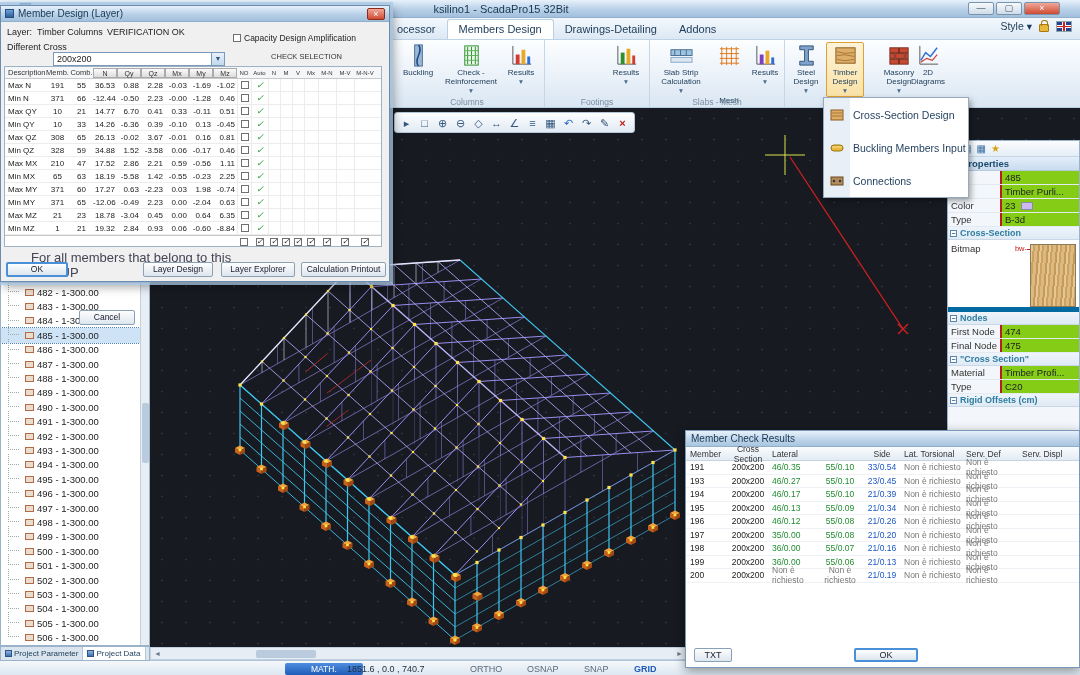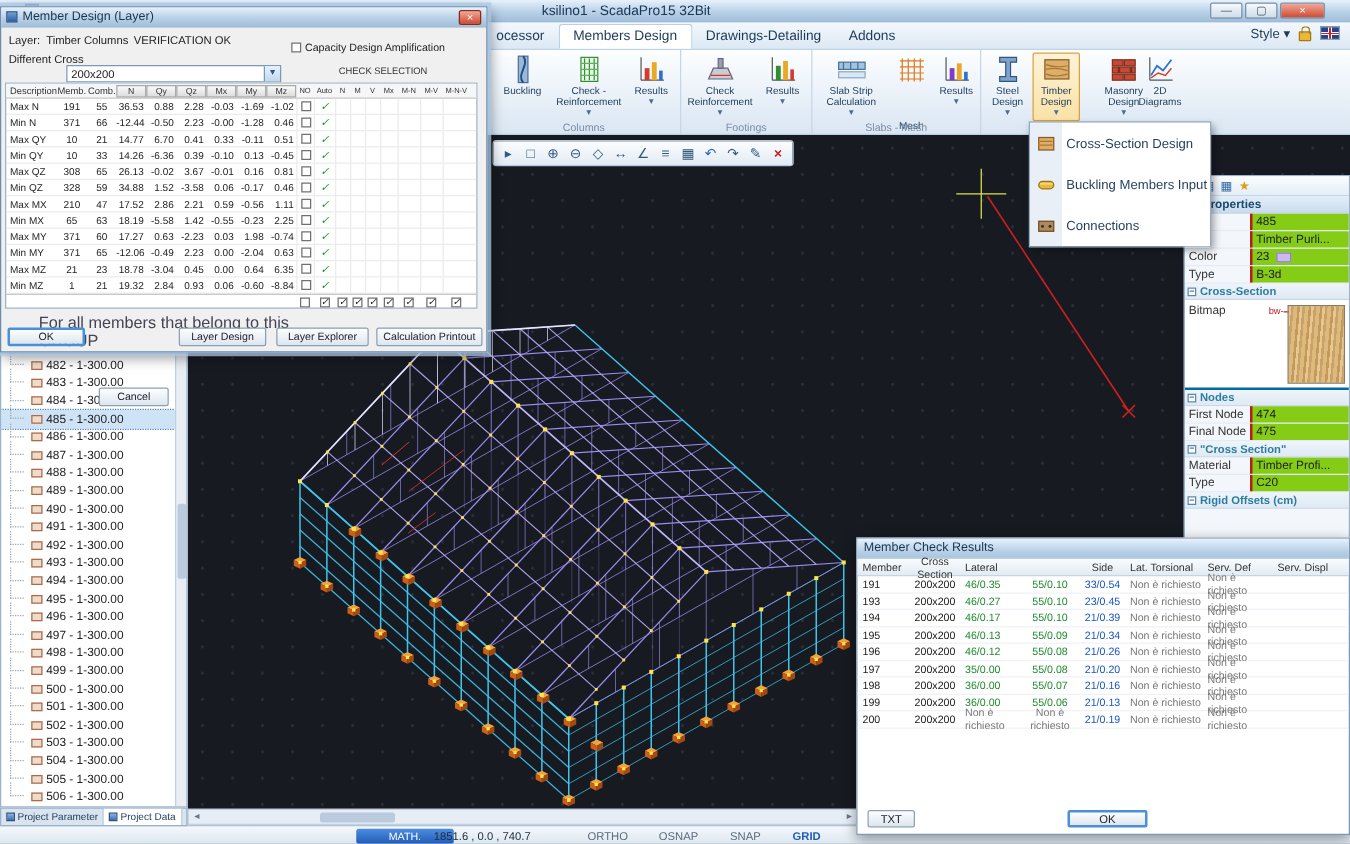--- a/index.html
+++ b/index.html
@@ -76,21 +76,21 @@
   #props-tools{height:16px;display:flex;align-items:center;gap:5px;padding:0 4px;background:linear-gradient(#fbfdff,#e4edf6);border-bottom:1px solid #c6d6e6;}
   #props-tools span{font-size:10px;color:#3a6ea5;}
   #props-tools .gold{color:#d8a018;}
   .phead{height:14px;background:linear-gradient(#e3eefa,#c9dcee);display:flex;align-items:center;gap:4px;padding-left:3px;font-weight:bold;font-size:9.5px;color:#1a4a6e;border-bottom:1px solid #b5c9dc;}
   .collapse-box{width:7px;height:7px;border:1px solid #5a86ad;background:#fff;font-size:7px;line-height:5px;text-align:center;color:#2a5a85;}
   .prow{display:flex;height:14px;border-bottom:1px solid #e3eaf2;align-items:center;background:#f3f6fa;}
   .plabel{width:52px;padding-left:3px;color:#333;overflow:hidden;white-space:nowrap;}
   .pval{flex:1;height:100%;display:flex;align-items:center;background:#84cc16;border-left:2px solid #b91c1c;padding-left:3px;overflow:hidden;white-space:nowrap;}
   .swatch{width:12px;height:8px;background:#cdb9f2;border:1px solid #8a8aa0;margin-left:5px;}
   .psec{height:13px;background:linear-gradient(#eef4fa,#dfeaf4);color:#2e7da0;font-weight:bold;font-size:9px;display:flex;align-items:center;gap:3px;padding-left:2px;border-bottom:1px solid #c8d8e8;}
-  #bitmap-row{position:relative;height:72px;border-bottom:2px solid #0369a1;background:#fff;}
+  #bitmap-row{position:relative;height:72px;border-bottom:5px solid #0369a1;background:#fff;}
   #bitmap-row .plabel{position:absolute;left:0;top:3px;}
   .wood{position:absolute;right:3px;top:4px;width:46px;height:63px;border:1px solid #8a7a5a;background:repeating-linear-gradient(95deg,#e6c794 0 2px,#caa263 2px 4px,#dcb97f 4px 7px,#c59a58 7px 9px);}
   .bw-note{position:absolute;right:52px;top:4px;color:#c02020;font-size:7.5px;}
   .bw-line{position:absolute;right:38px;top:9px;width:14px;height:1px;background:#c02020;}
 
   
   #results{left:685px;top:430px;width:395px;height:238px;background:#fff;border:1px solid #7a99b8;box-shadow:0 3px 10px rgba(0,0,0,.4);z-index:40;}
   #results .wtitle{height:16px;background:linear-gradient(#e7f1fb,#bcd3e9 60%,#a9c5de);display:flex;align-items:center;padding:0 5px;font-size:10px;color:#173753;border-bottom:1px solid #8fb0cd;}
   .rh,.res-row{display:flex;font-size:8.5px;}
   .rh{height:14px;background:linear-gradient(#fafcfe,#e2ebf3);border-bottom:1px solid #c8d4e0;color:#333;align-items:center;}
@@ -204,29 +204,20 @@
           <rect x="13" y="7" width="4" height="15" fill="#e9a825"></rect>
           <rect x="19" y="14" width="3" height="8" fill="#2f6fd2"></rect>
         </svg>
       <span>Results</span>
         <span class="arrow">▼</span>
     </div>
     <div class="rgroup-label">Columns</div>
   </div>
 
   <div class="rgroup" style="left:545px;width:105px;">
-    <div class="rbtn" style="left:3px;width:56px;">
-      <svg viewBox="0 0 26 26">
-          <polygon points="3,21 23,21 19,12 7,12" fill="#c9ccd4" stroke="#667"></polygon>
-          <rect x="11" y="4" width="4" height="8" fill="#98a0b0" stroke="#667"></rect>
-          <line x1="5" y1="18" x2="21" y2="18" stroke="#d23b2f"></line>
-        </svg>
-      <span>Check Reinforcement</span>
-        <span class="arrow">▼</span>
-    </div>
     <div class="rbtn" style="left:61px;width:40px;">
       <svg viewBox="0 0 26 26">
           <line x1="4" y1="22" x2="23" y2="22" stroke="#555"></line>
           <line x1="4" y1="22" x2="4" y2="3" stroke="#555"></line>
           <rect x="7" y="10" width="4" height="12" fill="#2f8f2f"></rect>
           <rect x="13" y="6" width="4" height="16" fill="#e9a825"></rect>
           <rect x="19" y="13" width="3" height="9" fill="#d23b2f"></rect>
         </svg>
       <span>Results</span>
         <span class="arrow">▼</span>

